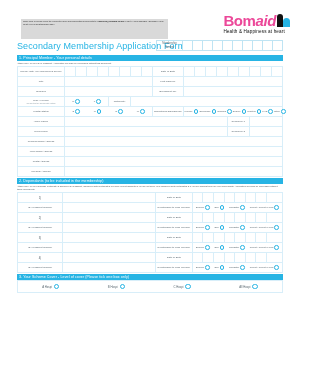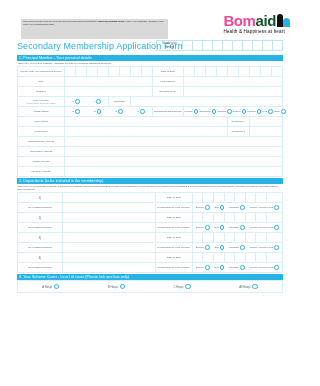--- a/index.html
+++ b/index.html
@@ -9,21 +9,21 @@
 
   
   .hdr{position:relative;height:40px;}
   .notice{position:absolute;left:21px;top:19px;width:147px;height:20px;
           background:#d9d9d9;padding:1px 2px;box-sizing:border-box;
           font-size:2.2px;line-height:2.9px;color:#2b2b2b;overflow:hidden;}
   .notice b{font-weight:bold;}
   .logo{position:absolute;right:8px;top:13px;text-align:left;}
   .logo-word{font-size:15px;font-weight:bold;letter-spacing:-.4px;line-height:15px;}
   .lg-bom{color:#ec4899;}
-  .lg-aid{color:#14532d;}
+  .lg-aid{color:#ec4899;font-style:italic;}
   .logo-mark{display:inline-block;vertical-align:-1px;margin-left:1px;position:relative;width:13px;height:13px;}
   .lm-a{position:absolute;left:0;top:0;width:6px;height:13px;background:#111;border-radius:3px 3px 0 0;}
   .lm-b{position:absolute;left:6px;top:4px;width:7px;height:9px;background:#27b4e4;border-radius:4px 4px 0 0;}
   .tagline{font-size:4.6px;color:#111;letter-spacing:.15px;margin-top:1px;}
 
   
   .titlerow{position:relative;height:14px;margin:0 15px 0 17px;}
   .formtitle{position:absolute;left:0;top:0;font-size:9px;color:#27b4e4;
              letter-spacing:.1px;line-height:12px;white-space:nowrap;}
   .memwrap{position:absolute;right:0;top:0;display:flex;align-items:stretch;}

